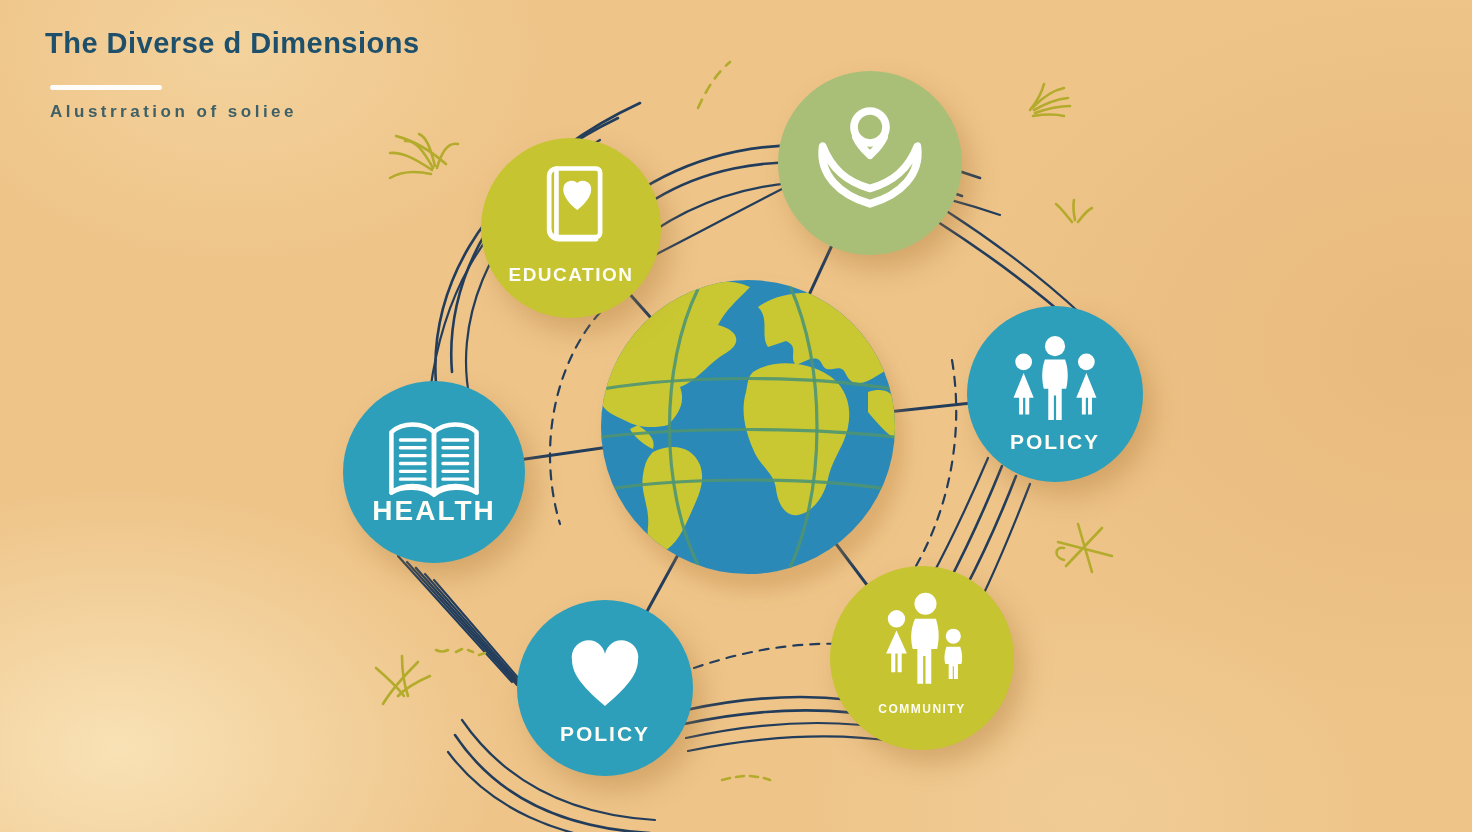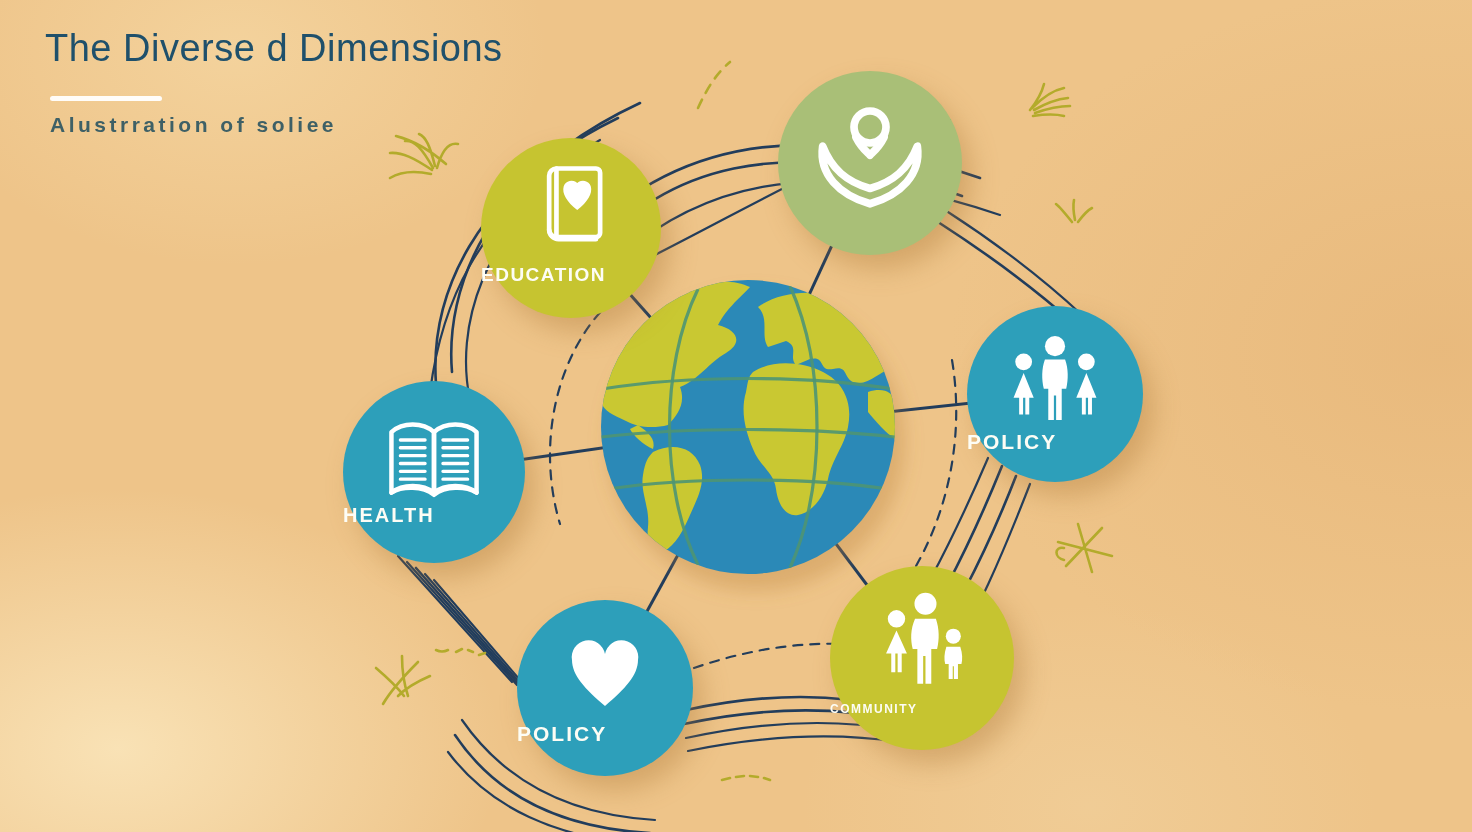--- a/index.html
+++ b/index.html
@@ -14,49 +14,49 @@
     background:
       radial-gradient(620px 420px at 8% 90%, rgba(250,229,186,.9), rgba(250,229,186,0) 62%),
       radial-gradient(520px 360px at 16% 6%, rgba(248,222,172,.55), rgba(248,222,172,0) 60%),
       radial-gradient(760px 560px at 98% 42%, rgba(226,173,110,.45), rgba(226,173,110,0) 65%),
       radial-gradient(480px 340px at 74% 97%, rgba(242,212,162,.5), rgba(242,212,162,0) 60%),
       var(--bg);
     position:relative;
   }
   
   .header{position:absolute;left:45px;top:26px;z-index:5}
-  .title{color:var(--title);font-size:38px;line-height:1.2;font-weight:400;letter-spacing:.5px}
+  .title{color:var(--title);font-size:29px;line-height:1.2;font-weight:700;letter-spacing:.5px}
   .divider{width:112px;height:5px;background:#fff;border-radius:3px;margin:24px 0 12px 5px;opacity:.95}
-  .subtitle{color:var(--subtitle);font-size:21px;font-weight:600;letter-spacing:3.5px;margin-left:5px}
+  .subtitle{color:var(--subtitle);font-size:17px;font-weight:600;letter-spacing:3.5px;margin-left:5px}
   
   .canvas{position:absolute;left:0;top:0;z-index:1}
   .ring{stroke:var(--navy);stroke-width:2.6;fill:none;stroke-linecap:round}
   .thin{stroke-width:2.2}
   .dashed{stroke-dasharray:9 8}
   .spoke{stroke:var(--navy);stroke-width:3;fill:none}
   .spark{stroke:var(--olive);stroke-width:2.6;fill:none;stroke-linecap:round}
   .ocean{fill:var(--ocean)} .land{fill:var(--land)}
   .grid{stroke:var(--grid);stroke-width:3.2;fill:none;opacity:.9}
   
   .node{position:absolute;border-radius:50%;z-index:3;
         box-shadow:10px 14px 26px rgba(171,118,52,.38)}
   .node .icon{position:absolute;left:50%;transform:translateX(-50%)}
-  .node-label{position:absolute;left:0;right:0;text-align:left;color:var(--label);
+  .node-label{position:absolute;left:0;right:0;text-align:center;color:var(--label);
               font-weight:700;letter-spacing:1.5px}
   .fillw{fill:#fff}
   .strokew{stroke:#fff;fill:none;stroke-linecap:round;stroke-linejoin:round}
 
   .node--care{left:778px;top:71px;width:184px;height:184px;background:var(--sage)}
   .node--care .icon{top:24px}
   .node--education{left:481px;top:138px;width:180px;height:180px;background:var(--chartreuse)}
   .node--education .icon{top:18px}
   .node--education .node-label{bottom:32px;font-size:19px}
   .node--health{left:343px;top:381px;width:182px;height:182px;background:var(--teal)}
   .node--health .icon{top:22px}
-  .node--health .node-label{bottom:36px;font-size:20px;letter-spacing:2px}
+  .node--health .node-label{bottom:36px;font-size:28px;letter-spacing:2px}
   .node--policyR{left:967px;top:306px;width:176px;height:176px;background:var(--teal)}
   .node--policyR .icon{top:20px}
   .node--policyR .node-label{bottom:28px;font-size:21px;letter-spacing:2px}
   .node--policyB{left:517px;top:600px;width:176px;height:176px;background:var(--teal)}
   .node--policyB .icon{top:26px}
   .node--policyB .node-label{bottom:30px;font-size:21px;letter-spacing:2px}
   .node--community{left:830px;top:566px;width:184px;height:184px;background:var(--chartreuse)}
   .node--community .icon{top:18px}
   .node--community .node-label{bottom:34px;font-size:12px;letter-spacing:1.5px}
 </style>

